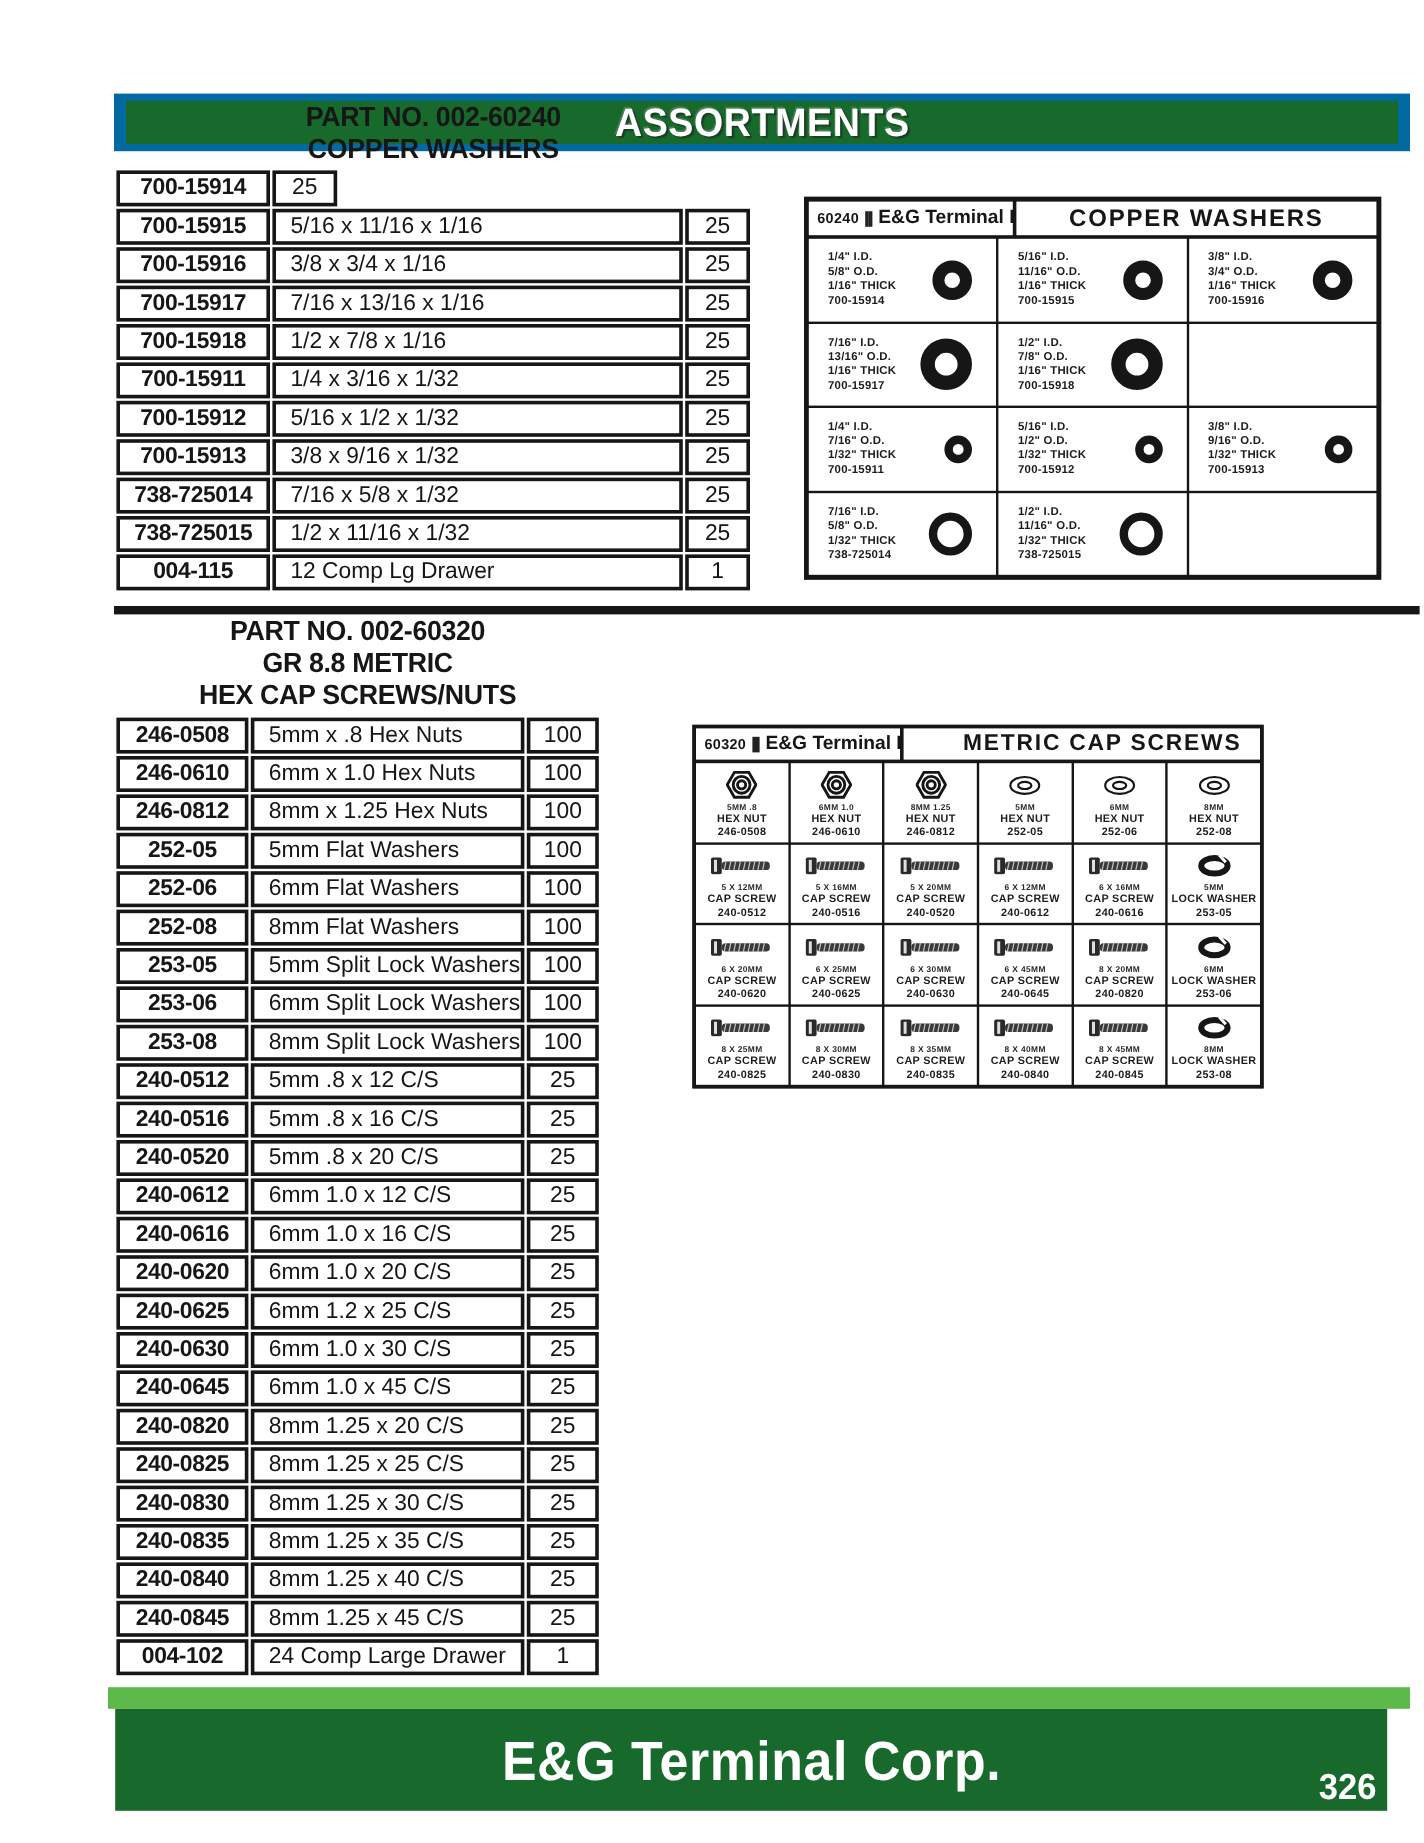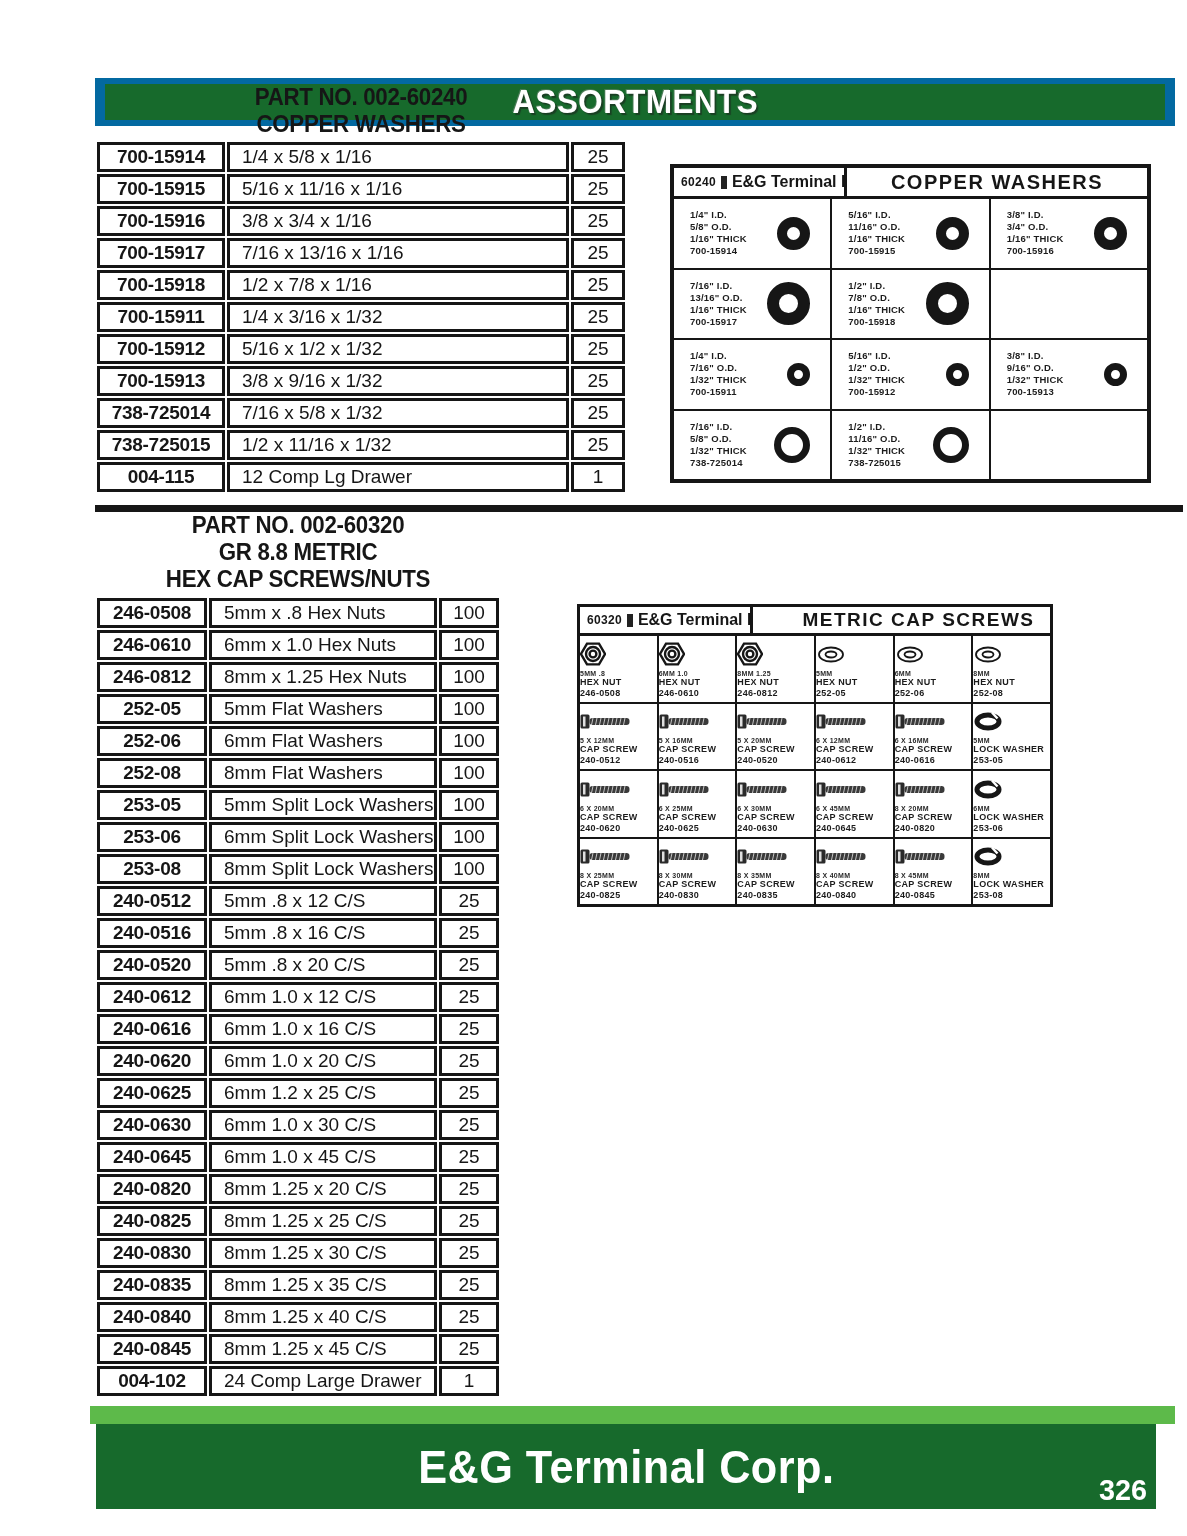--- a/index.html
+++ b/index.html
@@ -62,21 +62,21 @@
   .p1cell{background:#fff;display:flex;align-items:center;padding-left:16px;box-sizing:border-box;}
   .p1txt{display:flex;flex-direction:column;}
   .p1line{font-size:9.5px;font-weight:bold;line-height:12px;color:#1c1c1c;letter-spacing:0.2px;}
   .ring{border-radius:50%;margin-left:auto;margin-right:20px;box-sizing:content-box;}
   .ring-md{width:13px;height:13px;border:10px solid #161616;}
   .ring-lg{width:19px;height:19px;border:12px solid #161616;}
   .ring-sm{width:9px;height:9px;border:7px solid #161616;}
   .ring-out{width:22px;height:22px;border:7px solid #161616;}
 
   
-  .p2cell{background:#fff;display:flex;flex-direction:column;align-items:flex-start;
+  .p2cell{background:#fff;display:flex;flex-direction:column;align-items:center;
           justify-content:center;padding-top:2px;box-sizing:border-box;overflow:hidden;}
   .p2icon{height:27px;display:flex;align-items:center;justify-content:center;margin-bottom:2px;}
   .p2size{font-size:7px;font-weight:bold;color:#2a2a2a;letter-spacing:0.3px;}
   .p2name,.p2part{font-size:9px;font-weight:bold;letter-spacing:0.3px;line-height:11px;color:#1c1c1c;}
 </style>
 </head>
 <body>
 
 <div class="page">
 
@@ -86,21 +86,20 @@
   </div>
 
   <div class="sec-title" id="sec1-title">
     <div>PART NO. 002-60240</div>
     <div>COPPER WASHERS</div>
   </div>
 
   <div class="ptable" id="table1">
       <div class="trow">
         <div class="tcell part">700-15914</div>
-        <div class="tcell desc">1/4 x 5/8 x 1/16</div>
         <div class="tcell qty">25</div>
       </div>
       <div class="trow">
         <div class="tcell part">700-15915</div>
         <div class="tcell desc">5/16 x 11/16 x 1/16</div>
         <div class="tcell qty">25</div>
       </div>
       <div class="trow">
         <div class="tcell part">700-15916</div>
         <div class="tcell desc">3/8 x 3/4 x 1/16</div>

